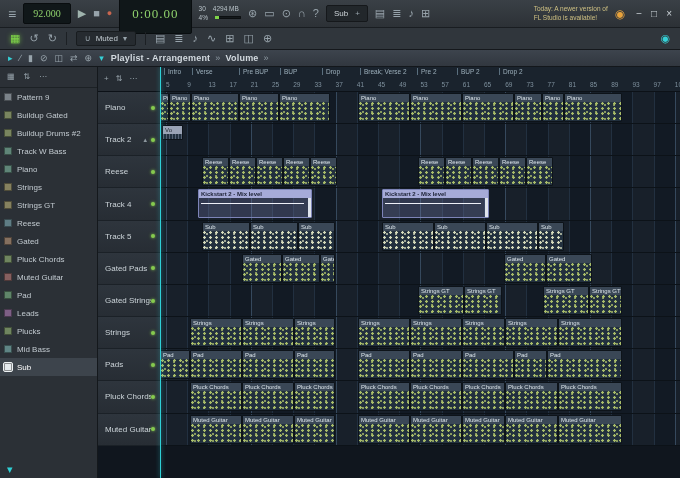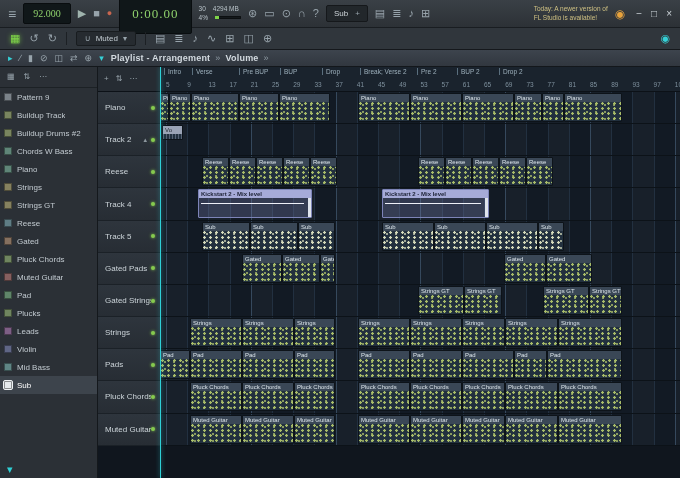--- a/index.html
+++ b/index.html
@@ -201,29 +201,29 @@
         <span class="icon sm">⇅</span>
         <span class="icon sm">⋯</span>
       </div>
       <div class="picker-list">
           <div class="pitem">
             <span class="swatch" style="background: rgb(123, 131, 138);"></span>
             <span class="plabel">Pattern 9</span>
           </div>
           <div class="pitem">
             <span class="swatch" style="background: rgb(121, 133, 95);"></span>
-            <span class="plabel">Buildup Track</span>
+            <span class="plabel">Buildup Gated</span>
           </div>
           <div class="pitem">
             <span class="swatch" style="background: rgb(121, 133, 95);"></span>
             <span class="plabel">Buildup Drums #2</span>
           </div>
           <div class="pitem">
             <span class="swatch" style="background: rgb(95, 133, 120);"></span>
-            <span class="plabel">Chords W Bass</span>
+            <span class="plabel">Track W Bass</span>
           </div>
           <div class="pitem">
             <span class="swatch" style="background: rgb(95, 133, 120);"></span>
             <span class="plabel">Piano</span>
           </div>
           <div class="pitem">
             <span class="swatch" style="background: rgb(133, 129, 95);"></span>
             <span class="plabel">Strings</span>
           </div>
           <div class="pitem">
@@ -244,30 +244,26 @@
           </div>
           <div class="pitem">
             <span class="swatch" style="background: rgb(133, 95, 95);"></span>
             <span class="plabel">Muted Guitar</span>
           </div>
           <div class="pitem">
             <span class="swatch" style="background: rgb(95, 133, 105);"></span>
             <span class="plabel">Pad</span>
           </div>
           <div class="pitem">
+            <span class="swatch" style="background: rgb(125, 95, 133);"></span>
+            <span class="plabel">Leads</span>
+          </div>
+          <div class="pitem">
             <span class="swatch" style="background: rgb(111, 133, 95);"></span>
             <span class="plabel">Plucks</span>
-          </div>
-          <div class="pitem">
-            <span class="swatch" style="background: rgb(125, 95, 133);"></span>
-            <span class="plabel">Leads</span>
-          </div>
-          <div class="pitem">
-            <span class="swatch" style="background: rgb(95, 102, 133);"></span>
-            <span class="plabel">Violin</span>
           </div>
           <div class="pitem">
             <span class="swatch" style="background: rgb(95, 133, 133);"></span>
             <span class="plabel">Mid Bass</span>
           </div>
           <div class="pitem sel">
             <span class="swatch" style="background: rgb(230, 235, 238);"></span>
             <span class="plabel">Sub</span>
           </div>
         </div>

